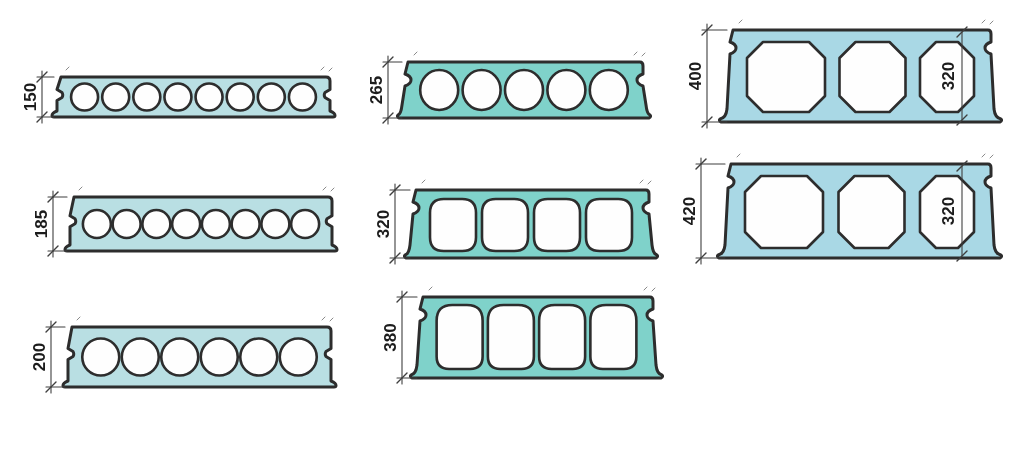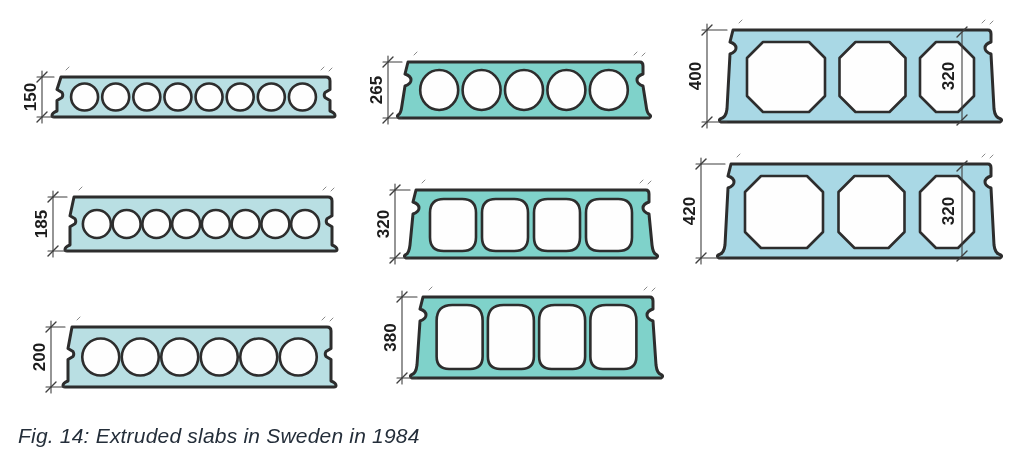--- a/index.html
+++ b/index.html
@@ -228,14 +228,13 @@
         <line x1="31" y1="112" x2="60" y2="112" stroke="#3f3f3f" stroke-width="1.1" stroke-linecap="round"></line>
         <line x1="36" y1="12" x2="36" y2="118" stroke="#3f3f3f" stroke-width="1.1" stroke-linecap="round"></line>
         <line x1="31" y1="23" x2="41" y2="13" stroke="#3f3f3f" stroke-width="1.4" stroke-linecap="round"></line>
         <line x1="31" y1="117" x2="41" y2="107" stroke="#3f3f3f" stroke-width="1.4" stroke-linecap="round"></line>
         <text x="26" y="65" fill="#1c1c1c" font-size="17" font-weight="600" text-anchor="middle" dominant-baseline="middle" transform="rotate(-90 26 65)" font-family="&quot;Liberation Sans&quot;,sans-serif">420</text>
         <line x1="72" y1="11" x2="75" y2="8" stroke="#8a8a8a" stroke-width="1" stroke-linecap="round"></line>
         <line x1="317" y1="11" x2="320" y2="8" stroke="#8a8a8a" stroke-width="1" stroke-linecap="round"></line>
         <line x1="325" y1="12" x2="328" y2="9" stroke="#8a8a8a" stroke-width="1" stroke-linecap="round"></line>
       </svg>
     </div>
-  <div id="caption">Fig. 14: Extruded slabs in Sweden in 1984</div>
 </div>
 
 </body></html>

